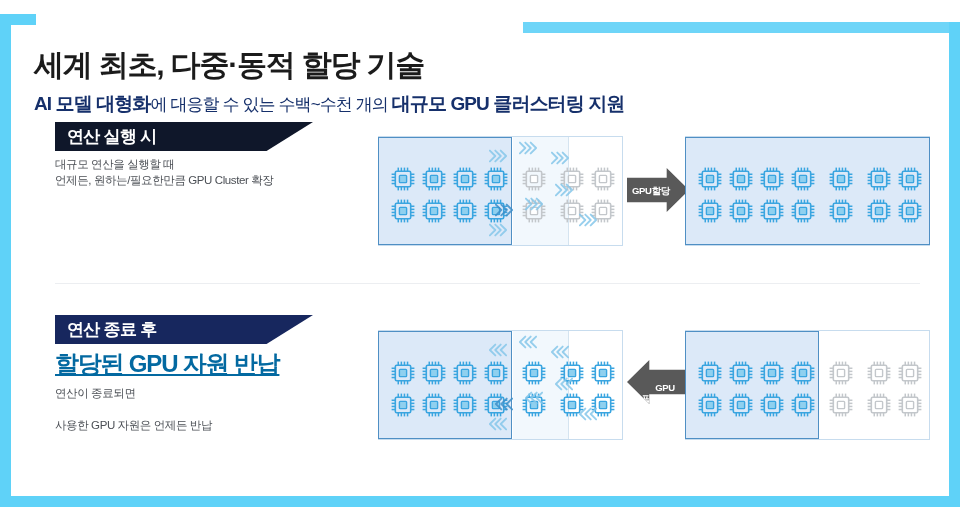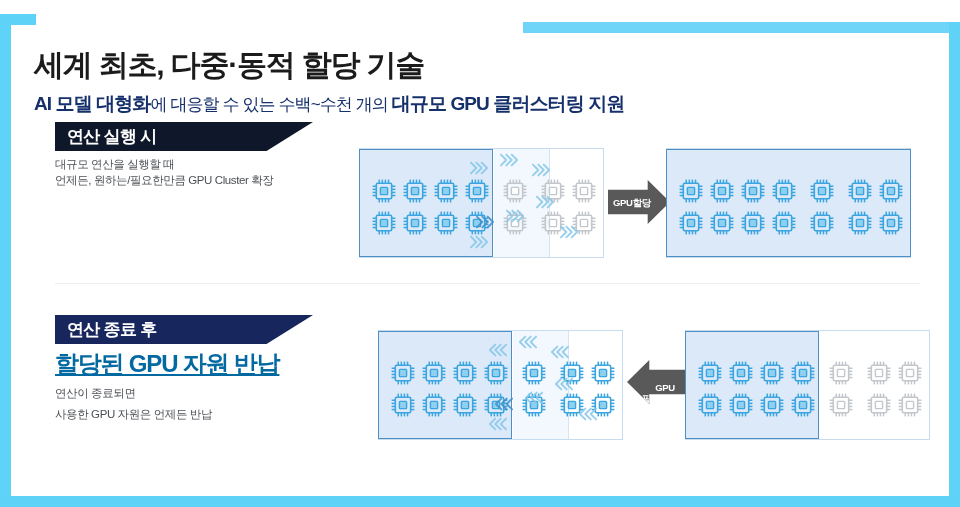--- a/index.html
+++ b/index.html
@@ -99,21 +99,21 @@
 
   .desc {
     margin-top: 5px;
     font-size: 11.5px; color: #4b4f55;
     line-height: 16px; letter-spacing: -0.4px;
     white-space: nowrap;
   }
 
   
   .diagram { position: absolute; top: 0; }
-  #diagram-1 { left: 359px; top: 14px; margin-top: 12px; }
+  #diagram-1 { left: 378px; top: 14px; }
   #diagram-2 { left: 378px; top: 15px; }
 
   .cluster {
     position: relative;
     display: inline-block;
     vertical-align: top;
     border: 1px solid #c7dcee;
     background: #ffffff;
   }
   .cluster.left  { width: 245px; height: 110px; }
@@ -821,21 +821,21 @@
              </div>
         </div>
     </div>
   </div>
 
   <div class="section" id="section-2">
     <div class="txtcol">
       <div class="tagbar navy">연산 종료 후</div>
       <div class="bigline navy">할당된 GPU 자원 반납</div>
       <div class="desc">연산이 종료되면</div>
-      <div class="desc" style="margin-top:5px">사용한 GPU 자원은 언제든 반납</div>
+      <div class="desc" style="margin-top:16px">사용한 GPU 자원은 언제든 반납</div>
     </div>
 
     <div class="diagram" id="diagram-2">
       <div class="cluster left" id="d2-before"><div class="zone alloc" style="left:-1px;width:134px;"></div><div class="zone partial" style="left:134px;width:56px;"></div><div class="chiprow" style="left:12px;top:30px;flex-direction:column;gap:8px;">
                <svg class="chip" viewBox="0 0 24 24" xmlns="http://www.w3.org/2000/svg">
     <rect x="6.5" y="0.6" width="1.5" height="3.4" fill="#3aa5e0"></rect>
               <rect x="6.5" y="20" width="1.5" height="3.4" fill="#3aa5e0"></rect>
               <rect x="9.6" y="0.6" width="1.5" height="3.4" fill="#3aa5e0"></rect>
               <rect x="9.6" y="20" width="1.5" height="3.4" fill="#3aa5e0"></rect>
               <rect x="12.7" y="0.6" width="1.5" height="3.4" fill="#3aa5e0"></rect>

